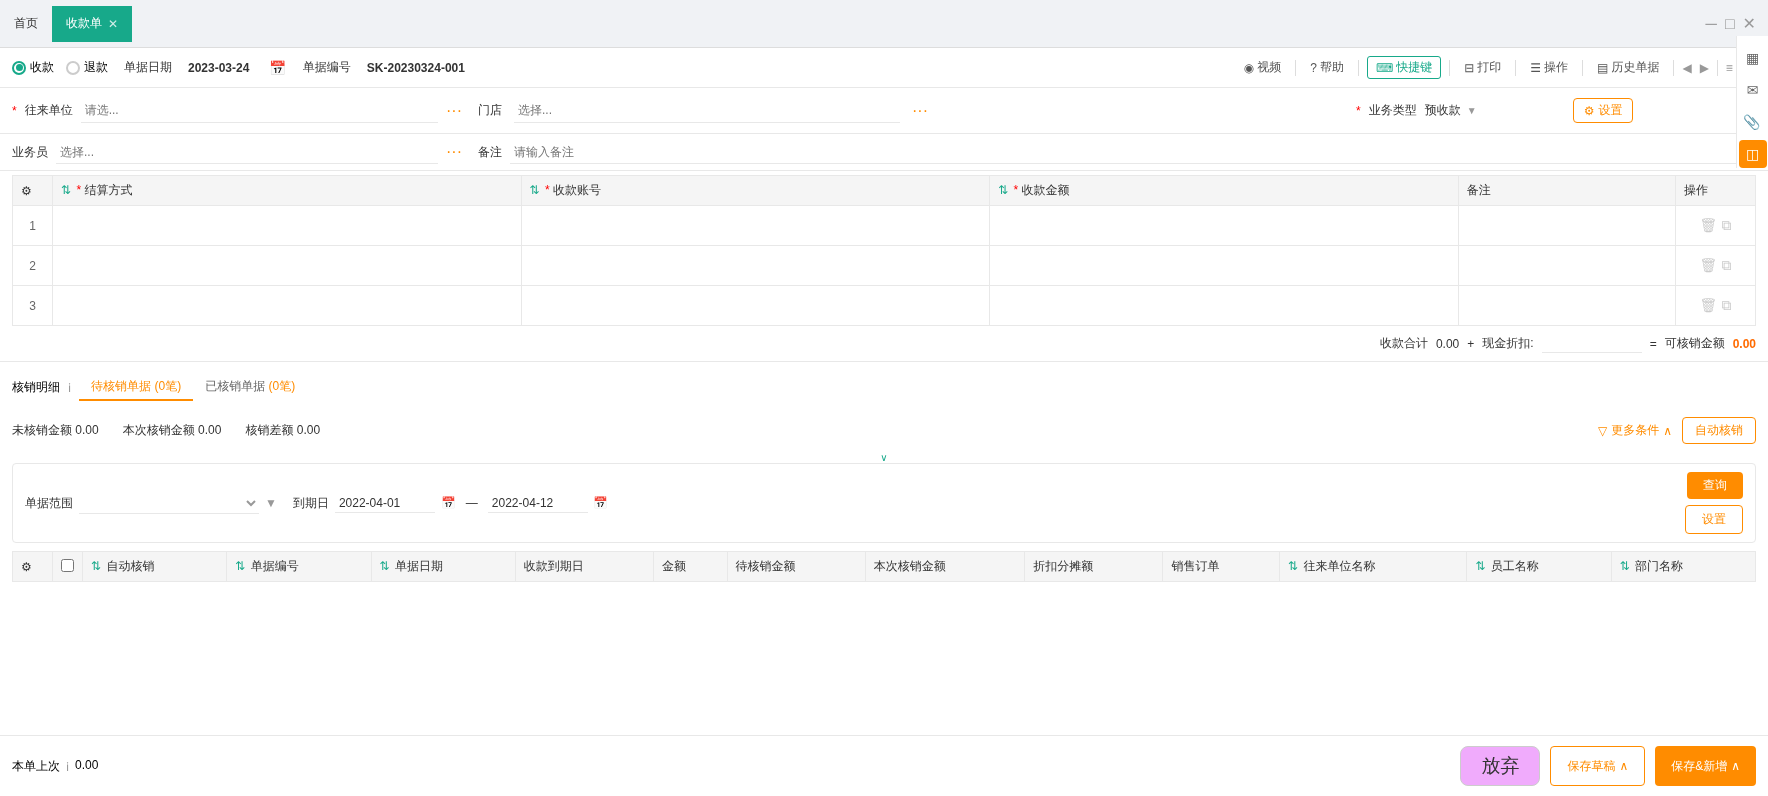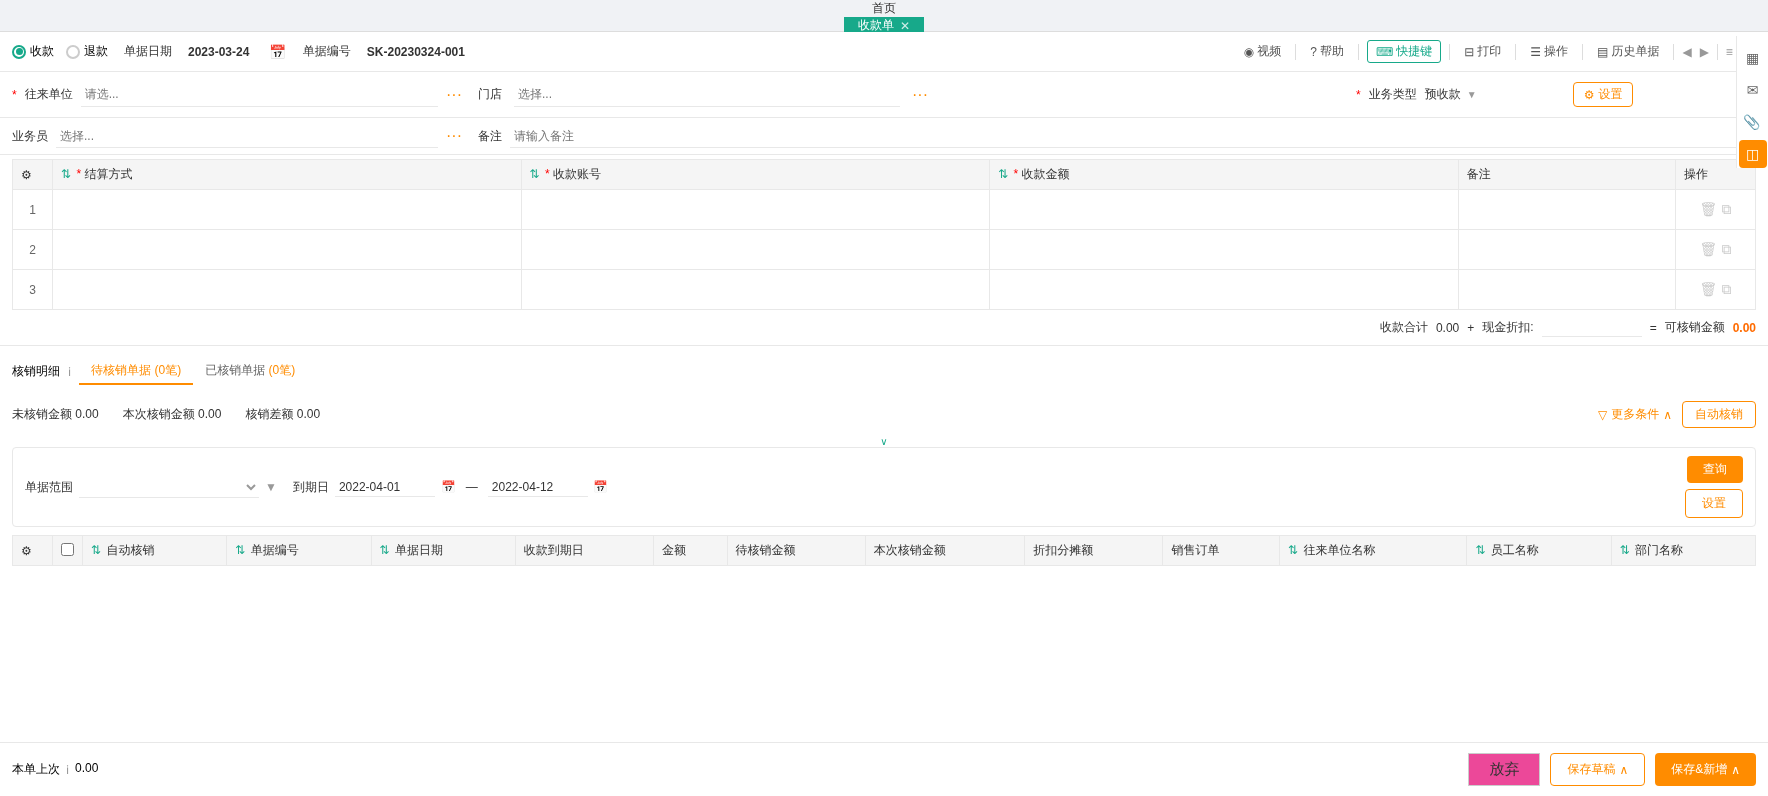--- a/index.html
+++ b/index.html
@@ -1,20 +1,20 @@
 <!DOCTYPE html>
 <html><head>
   <meta charset="utf-8">
   <style>
     * { box-sizing: border-box; margin: 0; padding: 0; font-family: 'Microsoft YaHei', 'PingFang SC', sans-serif; font-size: 12px; }
     body { background: #f0f2f5; overflow: hidden; width: 1768px; height: 796px; }
 
     
     .tab-bar {
-      display: flex; align-items: center; background: #f0f2f5; height: 32px; border-bottom: 1px solid #ddd; flex-direction: column;
+      display: flex; align-items: center; background: #f0f2f5; height: 48px; border-bottom: 1px solid #ddd;
     }
     .tab-item {
       display: flex; align-items: center; padding: 0 14px; height: 36px; cursor: pointer; font-size: 13px; color: #333;
     }
     .tab-item.home { background: #f0f2f5; color: #333; }
     .tab-item.active { background: #17a98a; color: #fff; }
     .tab-close { margin-left: 6px; font-size: 12px; cursor: pointer; color: rgba(255,255,255,0.8); }
 
     
     .main-content {
@@ -148,22 +148,22 @@
     }
 
     
     .bottom-bar {
       display: flex; align-items: center; padding: 10px 12px; background: #fff;
       border-top: 1px solid #e8e8e8; gap: 12px; position: fixed; bottom: 0; width: 1768px;
     }
     .bottom-info { display: flex; align-items: flex-start; gap: 6px; font-size: 12px; }
     .bottom-actions { margin-left: auto; display: flex; gap: 10px; }
     .btn-abandon {
-      background: #ec4899; border: 1px solid #ccc; color: #333; border-radius: 0;
-      padding: 6px 20px; cursor: pointer; font-size: 15px;
+      background: #f0abfc; border: 1px solid #ccc; color: #333; border-radius: 8px;
+      padding: 6px 20px; cursor: pointer; font-size: 19px;
     }
     .btn-save-draft {
       background: #fff; border: 1px solid #ff8c00; color: #ff8c00; border-radius: 4px;
       padding: 6px 16px; cursor: pointer; font-size: 13px; display: flex; align-items: center; gap: 4px;
     }
     .btn-save-new {
       background: #ff8c00; border: none; color: #fff; border-radius: 4px;
       padding: 6px 16px; cursor: pointer; font-size: 13px; display: flex; align-items: center; gap: 4px;
     }
     .info-icon { color: #999; cursor: pointer; }

